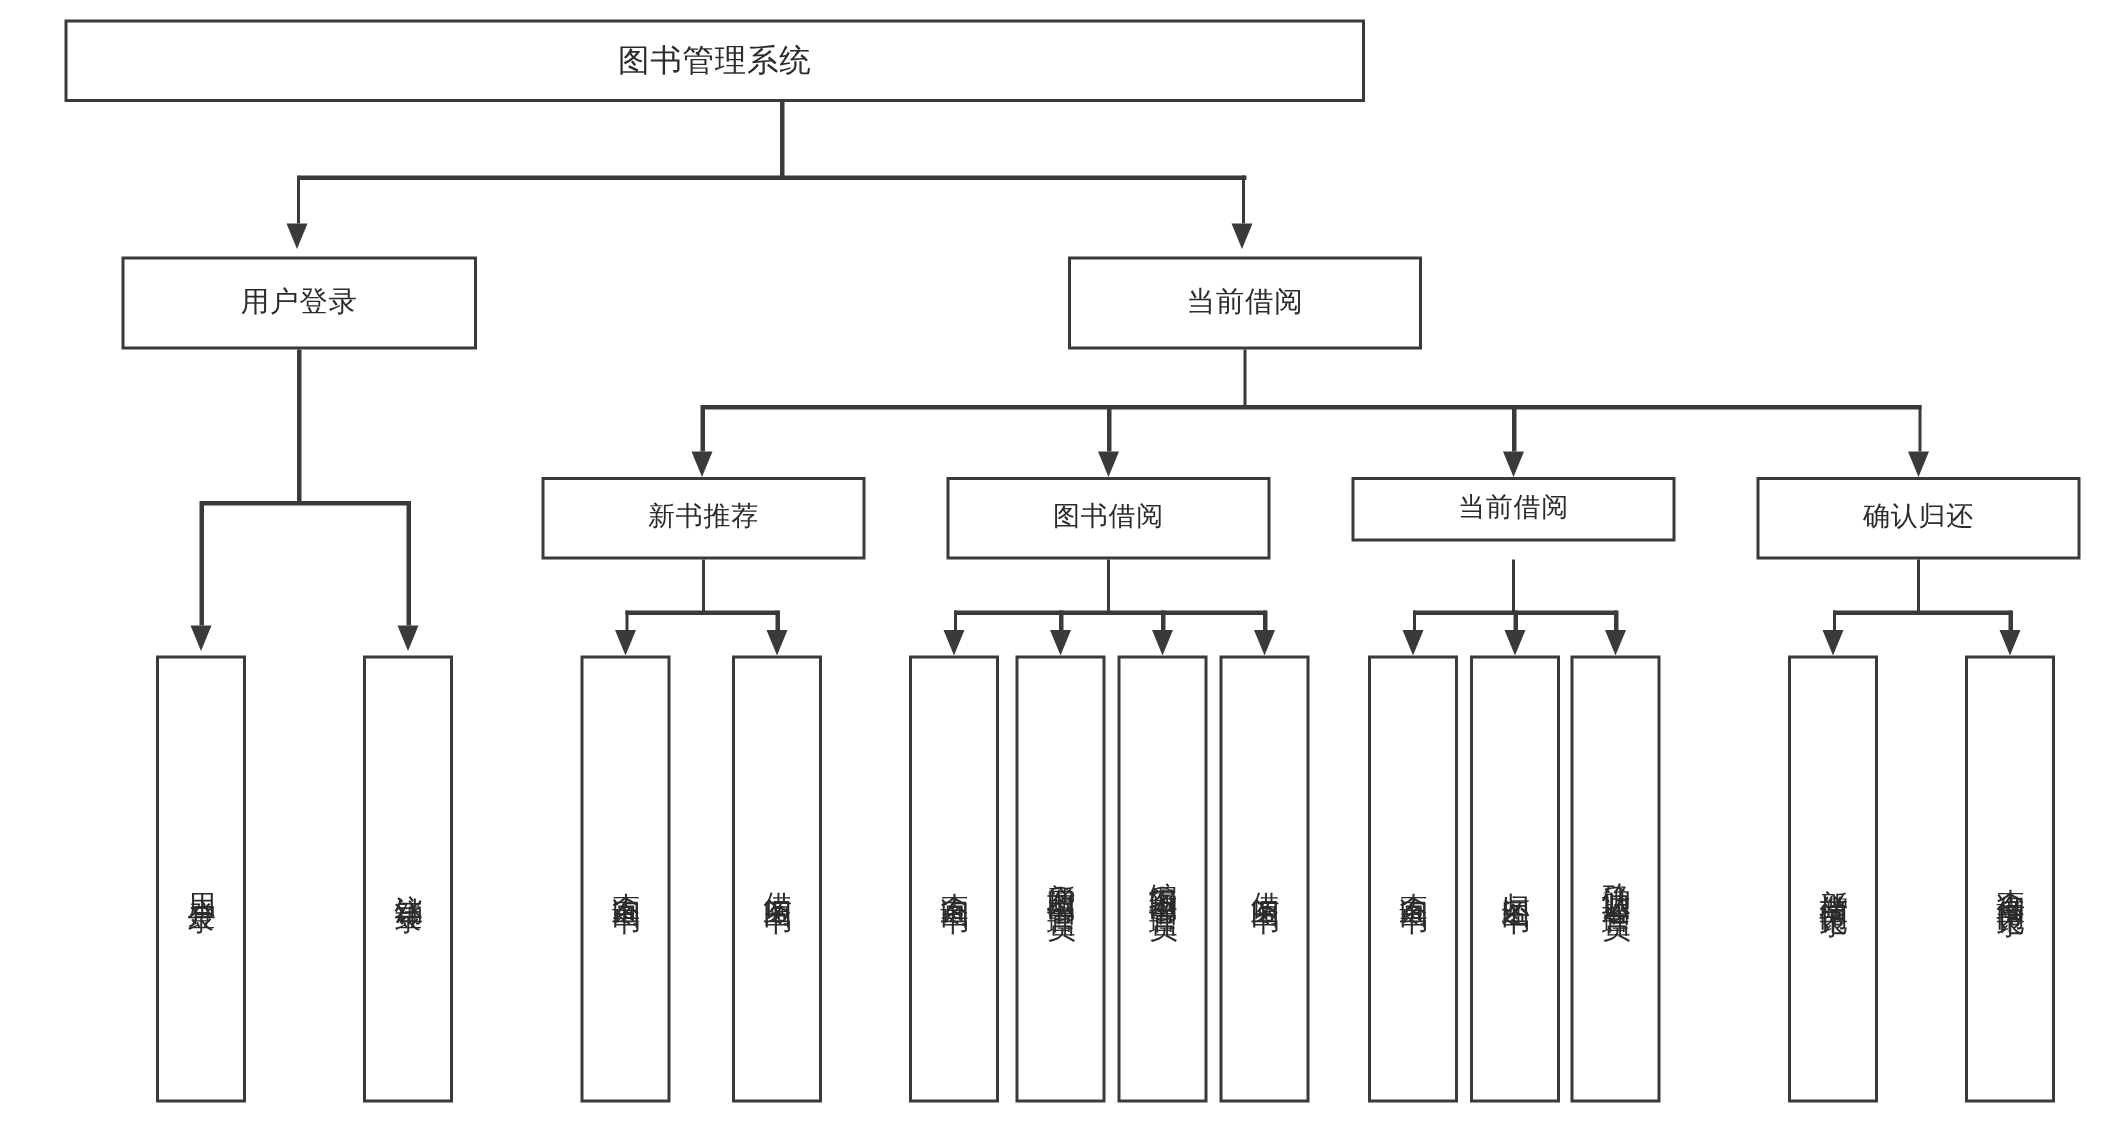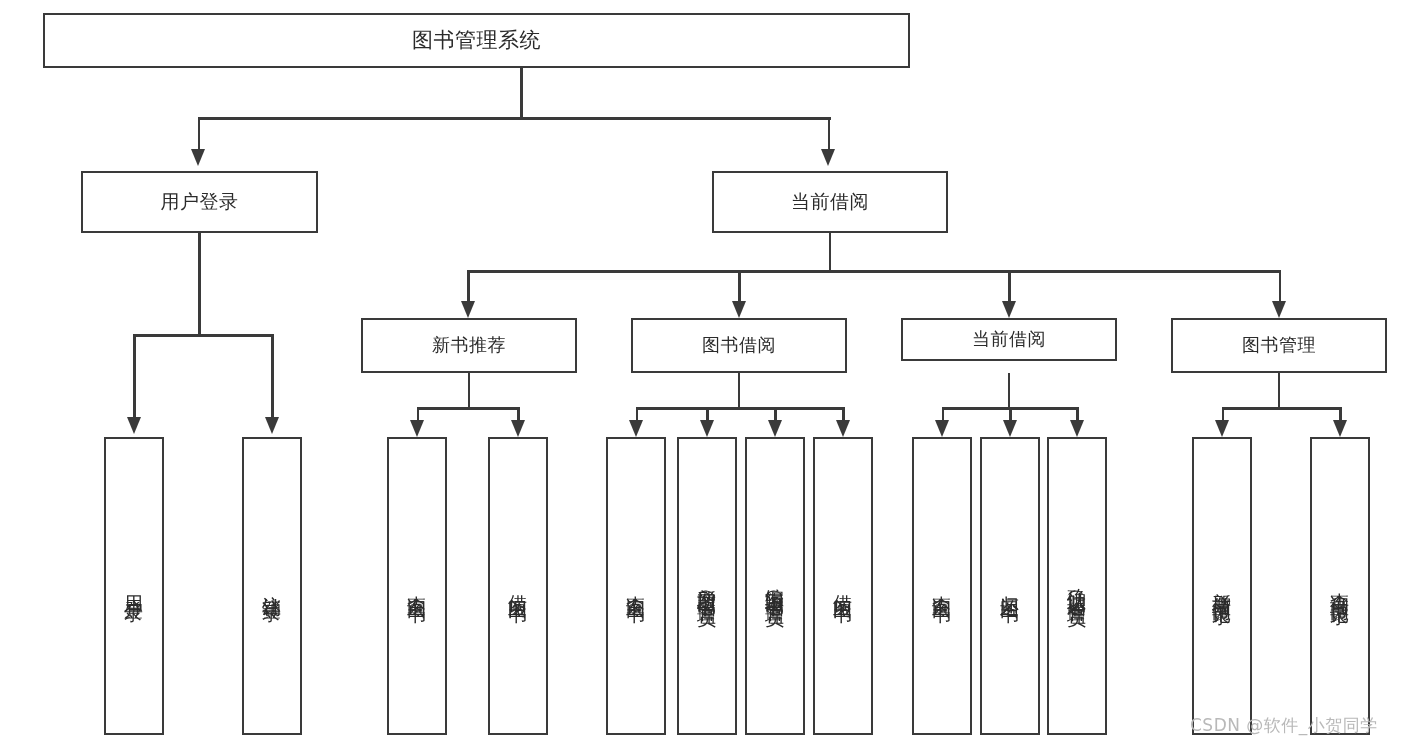--- a/index.html
+++ b/index.html
@@ -132,21 +132,21 @@
   <div class="node lvl2" style="left:631px; top:318px; width:216px; height:55px;">
     <span class="lbl">图书借阅</span>
   </div>
   <div class="node lvl2" style="left:361px; top:318px; width:216px; height:55px;">
     <span class="lbl">新书推荐</span>
   </div>
   <div class="node lvl2" style="left:901px; top:318px; width:216px; height:43px;">
     <span class="lbl">当前借阅</span>
   </div>
   <div class="node lvl2" style="left:1171px; top:318px; width:216px; height:55px;">
-    <span class="lbl">图书管理</span>
+    <span class="lbl">确认归还</span>
   </div>
 
   <div class="ln v" style="left:467.5px; top:373px; width:2.5px; height:35px;"></div>
   <div class="ln h" style="left:417px; top:407px; width:102px; height:2.5px;"></div>
   <div class="ln v" style="left:416.5px; top:407px; width:2.5px; height:13px;"></div>
   <div class="arw" style="left:410.2px; top:420px;"></div>
   <div class="ln v" style="left:517px; top:407px; width:2.5px; height:13px;"></div>
   <div class="arw" style="left:510.7px; top:420px;"></div>
 
   <div class="ln v" style="left:737.5px; top:373px; width:2.5px; height:35px;"></div>
@@ -213,15 +213,14 @@
     <span class="lbl">确认归还（管理员）</span>
   </div>
 
   <div class="node leaf" style="left:1192px; top:437px; width:60px; height:298px;">
     <span class="lbl">新增借阅记录</span>
   </div>
   <div class="node leaf" style="left:1310px; top:437px; width:60px; height:298px;">
     <span class="lbl">查询借阅记录</span>
   </div>
 
-  <div id="watermark">CSDN @软件_小贺同学</div>
 
 </div>
 
 </body></html>

